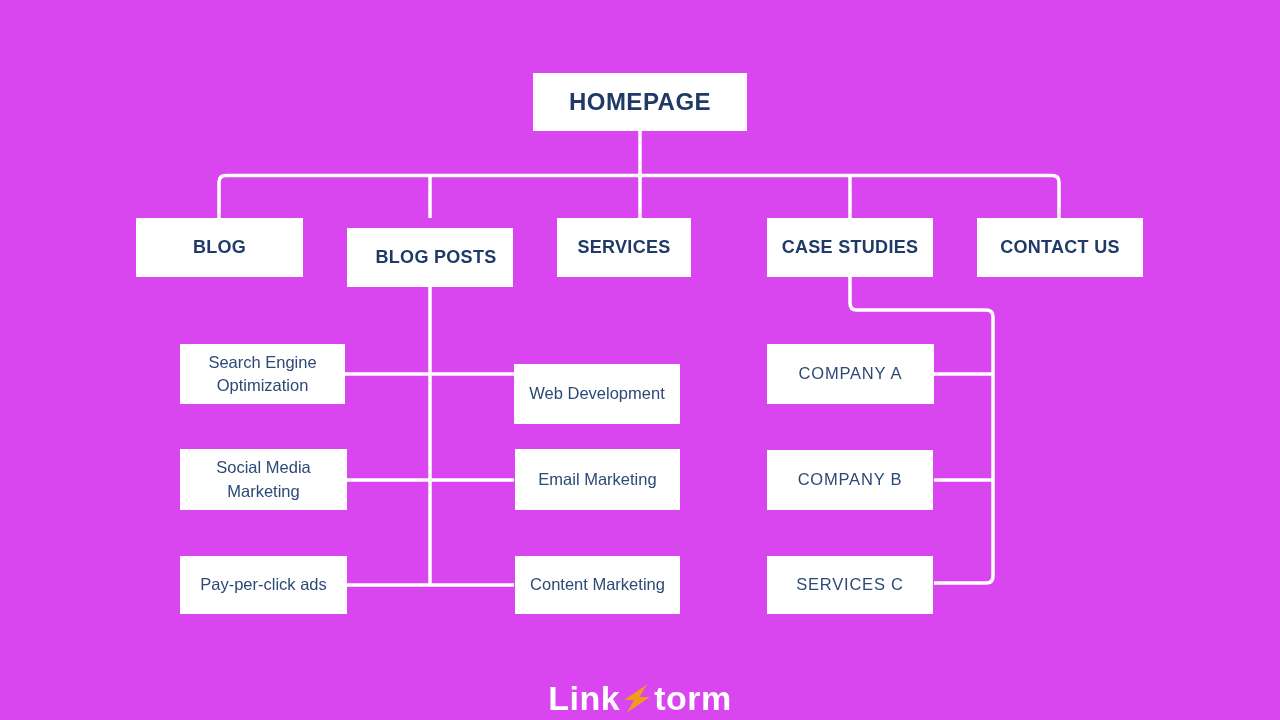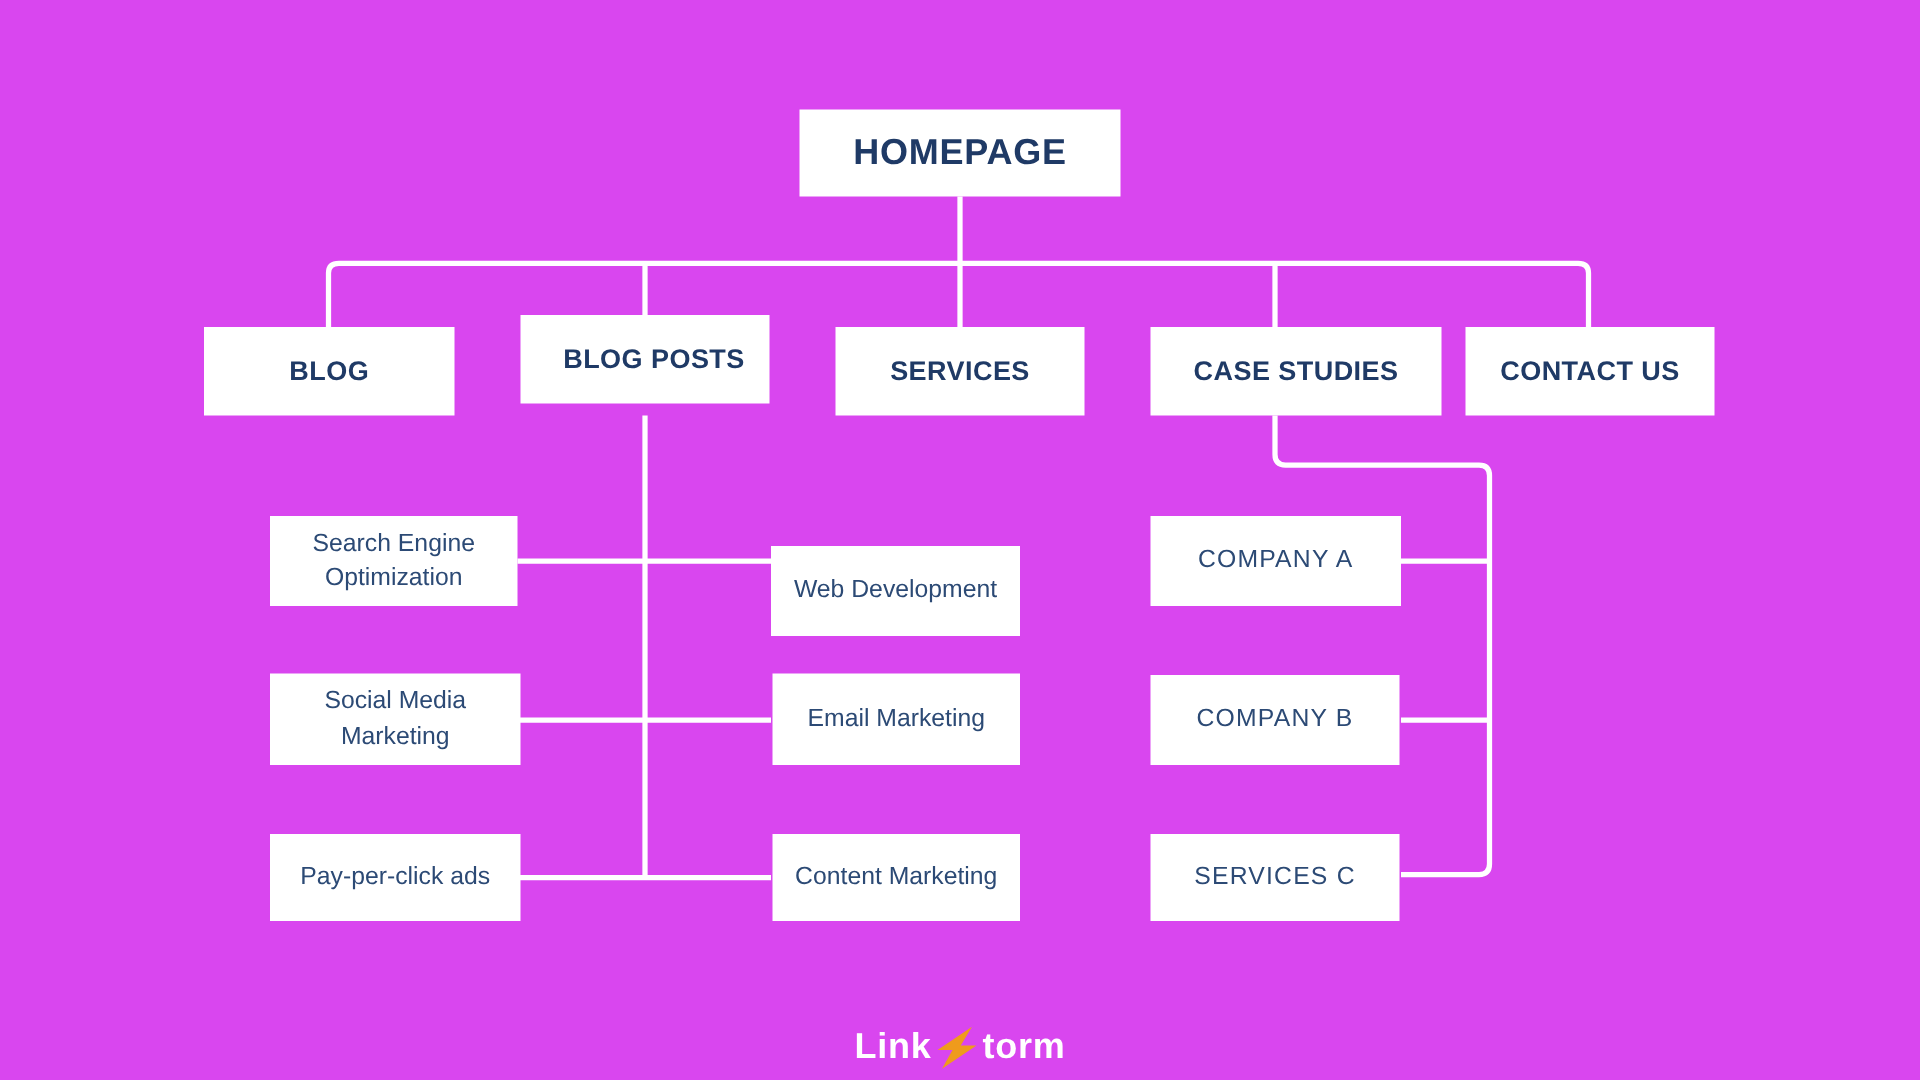--- a/index.html
+++ b/index.html
@@ -61,21 +61,21 @@
     width: 1280px;
     height: 36px;
     z-index: 2;
     display: flex;
     align-items: center;
     justify-content: center;
     gap: 3px;
   }
   .logo .word {
     color: #ffffff;
-    font-size: 24px;
+    font-size: 34px;
     font-weight: bold;
     letter-spacing: 0.5px;
     line-height: 1;
   }
   .logo svg {
     display: block;
     margin: 0 1px;
   }
 </style>
 </head>
@@ -101,23 +101,23 @@
 
     <path d="M850,277 L850,303 Q850,310 857,310 L986,310 Q993,310 993,317 L993,576 Q993,583 986,583 L934,583"></path>
 
     <path d="M934,374 L993,374"></path>
     <path d="M934,480 L993,480"></path>
   </svg>
 
   <div class="node root" style="left:533px; top:73px; width:214px; height:58px;">HOMEPAGE</div>
 
   <div class="node lvl1" style="left:136px; top:218px; width:167px; height:59px;">BLOG</div>
-  <div class="node lvl1" style="left:347px; top:210px; width:166px; height:59px;padding-left:22px;">BLOG POSTS</div>
-  <div class="node lvl1" style="left:557px; top:218px; width:166px; height:59px;">SERVICES</div>
-  <div class="node lvl1" style="left:767px; top:218px; width:194px; height:59px;">CASE STUDIES</div>
+  <div class="node lvl1" style="left:347px; top:228px; width:166px; height:59px;padding-left:22px;">BLOG POSTS</div>
+  <div class="node lvl1" style="left:557px; top:218px; width:134px; height:59px;">SERVICES</div>
+  <div class="node lvl1" style="left:767px; top:218px; width:166px; height:59px;">CASE STUDIES</div>
   <div class="node lvl1" style="left:977px; top:218px; width:166px; height:59px;">CONTACT US</div>
 
   <div class="node sub" style="left:180px; top:344px; width:165px; height:60px;">Search Engine Optimization</div>
   <div class="node sub" style="left:180px; top:449px; width:167px; height:61px;">Social Media Marketing</div>
   <div class="node sub" style="left:180px; top:556px; width:167px; height:58px;">Pay-per-click ads</div>
 
   <div class="node sub" style="left:514px; top:344px; width:166px; height:60px;margin-top:20px;">Web Development</div>
   <div class="node sub" style="left:515px; top:449px; width:165px; height:61px;">Email Marketing</div>
   <div class="node sub" style="left:515px; top:556px; width:165px; height:58px;">Content Marketing</div>
 

